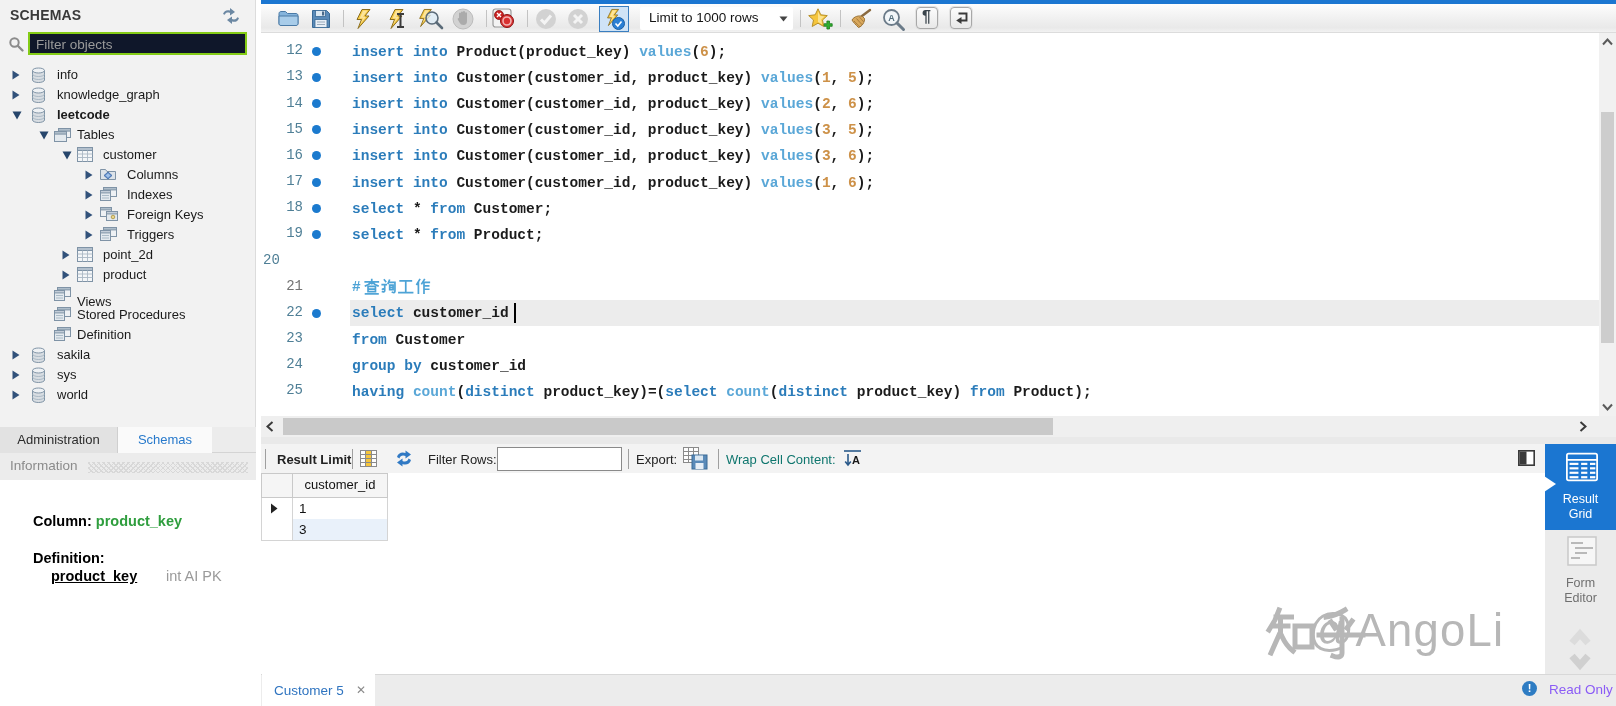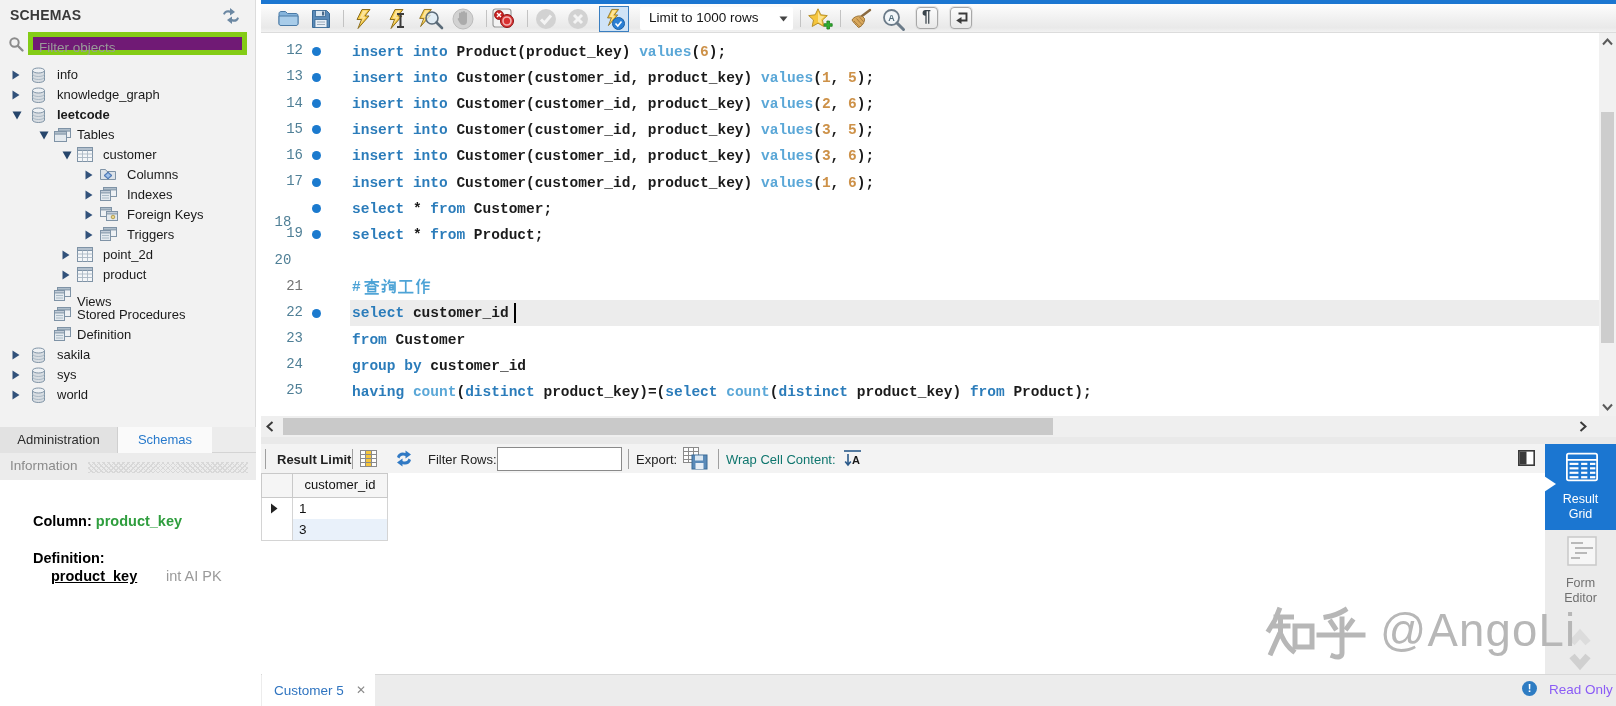--- a/index.html
+++ b/index.html
@@ -14,21 +14,21 @@
 <div class="abs" style="left:0;top:0;width:256px;height:427px;background:#f2f2f2;border-right:1px solid #dcdcdc;"></div>
 <div class="abs" style="left:10px;top:7px;font-size:14px;font-weight:bold;color:#393939;letter-spacing:0.2px;">SCHEMAS</div>
 <svg style="left:221px;top:8px;" width="20" height="16" viewBox="0 0 20 16">
 <path d="M2 6 C3 2.5 6 1.5 9 2.5 L9 0 L14 4 L9 7.5 L9 5 C7 4.2 4.5 4.5 3.8 6.8 Z" fill="#6c88a3"></path>
 <path d="M18 10 C17 13.5 14 14.5 11 13.5 L11 16 L6 12 L11 8.5 L11 11 C13 11.8 15.5 11.5 16.2 9.2 Z" fill="#6c88a3"></path>
 </svg>
 <svg style="left:8px;top:36px;" width="16" height="16" viewBox="0 0 16 16">
 <circle cx="6.5" cy="6.5" r="4.2" fill="none" stroke="#8b8b8b" stroke-width="2"></circle>
 <line x1="10" y1="10" x2="14.5" y2="14.5" stroke="#8b8b8b" stroke-width="2.4" stroke-linecap="round"></line>
 </svg>
-<div class="abs" style="left:28px;top:32px;width:219px;height:23px;background:#701a75;border:5px solid #84cc16;color:#9a9a9a;font-size:13.5px;line-height:21px;padding-left:6px;">Filter objects</div>
+<div class="abs" style="left:28px;top:32px;width:219px;height:23px;background:#0f172a;border:2px solid #84cc16;color:#9a9a9a;font-size:13.5px;line-height:21px;padding-left:6px;">Filter objects</div>
 <svg style="left:12px;top:70px;" width="8" height="10" viewBox="0 0 8 10">
     <path d="M0.5 0.5 L7.5 5 L0.5 9.5 Z" fill="#31517a"></path>
   </svg>
 <svg style="left:30px;top:67px;" width="17" height="16" viewBox="0 0 17 16">
 <path d="M2.5 3.5 L14.5 3.5 L14.5 13 A6 2.5 0 0 1 2.5 13 Z" fill="#d8dde2" stroke="#8195a7" stroke-width="1"></path>
 <ellipse cx="8.5" cy="3.5" rx="6" ry="2.5" fill="#eef1f4" stroke="#8195a7" stroke-width="1"></ellipse>
 <path d="M2.5 7 A6 2.5 0 0 0 14.5 7" fill="none" stroke="#9daebc" stroke-width="0.8"></path>
 <path d="M2.5 10 A6 2.5 0 0 0 14.5 10" fill="none" stroke="#9daebc" stroke-width="0.8"></path>
 </svg>
 <div class="abs" style="left:57px;top:65px;height:20px;line-height:20px;font-size:13px;color:#1a1a1a;font-weight:normal;white-space:nowrap;">info</div>
@@ -320,27 +320,27 @@
 <div class="abs" style="left:352px;top:96.0px;font-family:'Liberation Mono',monospace;font-size:14.5px;font-weight:bold;color:#1b1b1b;white-space:pre;"><span style="color:#2b7cba;">insert into</span> Customer(customer_id, product_key) <span style="color:#5aa7d7;">values</span>(<span style="color:#cd9148;">2</span>, <span style="color:#cd9148;">6</span>);</div>
 <div class="abs" style="left:263px;top:120.6px;width:40px;text-align:right;font-family:'Liberation Mono',monospace;font-size:14px;color:#4f7f96;">15</div>
 <div class="abs" style="left:311.5px;top:125.2px;width:9px;height:9px;border-radius:50%;background:#1b7ace;"></div>
 <div class="abs" style="left:352px;top:122.1px;font-family:'Liberation Mono',monospace;font-size:14.5px;font-weight:bold;color:#1b1b1b;white-space:pre;"><span style="color:#2b7cba;">insert into</span> Customer(customer_id, product_key) <span style="color:#5aa7d7;">values</span>(<span style="color:#cd9148;">3</span>, <span style="color:#cd9148;">5</span>);</div>
 <div class="abs" style="left:263px;top:146.8px;width:40px;text-align:right;font-family:'Liberation Mono',monospace;font-size:14px;color:#4f7f96;">16</div>
 <div class="abs" style="left:311.5px;top:151.4px;width:9px;height:9px;border-radius:50%;background:#1b7ace;"></div>
 <div class="abs" style="left:352px;top:148.3px;font-family:'Liberation Mono',monospace;font-size:14.5px;font-weight:bold;color:#1b1b1b;white-space:pre;"><span style="color:#2b7cba;">insert into</span> Customer(customer_id, product_key) <span style="color:#5aa7d7;">values</span>(<span style="color:#cd9148;">3</span>, <span style="color:#cd9148;">6</span>);</div>
 <div class="abs" style="left:263px;top:173.0px;width:40px;text-align:right;font-family:'Liberation Mono',monospace;font-size:14px;color:#4f7f96;">17</div>
 <div class="abs" style="left:311.5px;top:177.6px;width:9px;height:9px;border-radius:50%;background:#1b7ace;"></div>
 <div class="abs" style="left:352px;top:174.5px;font-family:'Liberation Mono',monospace;font-size:14.5px;font-weight:bold;color:#1b1b1b;white-space:pre;"><span style="color:#2b7cba;">insert into</span> Customer(customer_id, product_key) <span style="color:#5aa7d7;">values</span>(<span style="color:#cd9148;">1</span>, <span style="color:#cd9148;">6</span>);</div>
-<div class="abs" style="left:263px;top:199.2px;width:40px;text-align:center;font-family:'Liberation Mono',monospace;font-size:14px;color:#4f7f96;margin-top:15px;">18</div>
+<div class="abs" style="left:263px;top:199.2px;width:40px;text-align:right;font-family:'Liberation Mono',monospace;font-size:14px;color:#4f7f96;">18</div>
 <div class="abs" style="left:311.5px;top:203.8px;width:9px;height:9px;border-radius:50%;background:#1b7ace;"></div>
 <div class="abs" style="left:352px;top:200.7px;font-family:'Liberation Mono',monospace;font-size:14.5px;font-weight:bold;color:#1b1b1b;white-space:pre;"><span style="color:#2b7cba;">select</span> * <span style="color:#2b7cba;">from</span> Customer;</div>
 <div class="abs" style="left:263px;top:225.4px;width:40px;text-align:right;font-family:'Liberation Mono',monospace;font-size:14px;color:#4f7f96;">19</div>
 <div class="abs" style="left:311.5px;top:230.0px;width:9px;height:9px;border-radius:50%;background:#1b7ace;"></div>
 <div class="abs" style="left:352px;top:226.9px;font-family:'Liberation Mono',monospace;font-size:14.5px;font-weight:bold;color:#1b1b1b;white-space:pre;"><span style="color:#2b7cba;">select</span> * <span style="color:#2b7cba;">from</span> Product;</div>
-<div class="abs" style="left:263px;top:251.5px;width:40px;text-align:center;font-family:'Liberation Mono',monospace;font-size:14px;color:#4f7f96;">20</div>
+<div class="abs" style="left:263px;top:251.5px;width:40px;text-align:left;font-family:'Liberation Mono',monospace;font-size:14px;color:#4f7f96;">20</div>
 <div class="abs" style="left:263px;top:277.7px;width:40px;text-align:right;font-family:'Liberation Mono',monospace;font-size:14px;color:#737373;">21</div>
 <div class="abs" style="left:352px;top:279.2px;font-family:'Liberation Mono',monospace;font-size:14.5px;font-weight:bold;color:#4da3d6;">#</div>
 <svg style="left:363px;top:278.02px;" width="70" height="17" viewBox="0 0 70 17">
     <g transform="translate(1,1) scale(0.155)" stroke="#4da3d6" stroke-width="11" fill="none" stroke-linecap="square">
 <path d="M8 18 L92 18 M50 4 L50 30 M46 20 C36 32 22 40 10 44 M54 20 C64 32 78 40 90 44"></path>
 <path d="M26 48 L74 48 L74 82 L26 82 Z M26 65 L74 65"></path>
 <path d="M10 96 L90 96"></path>
 </g>
     <g transform="translate(18,1) scale(0.155)" stroke="#4da3d6" stroke-width="11" fill="none" stroke-linecap="square">
 <path d="M22 6 L30 16 M8 36 L34 36 M24 36 L24 74 C24 82 18 84 10 82 M24 56 L10 66"></path>
@@ -430,21 +430,21 @@
 <div class="abs" style="left:292px;top:477px;width:96px;text-align:center;font-size:13px;color:#111;">customer_id</div>
 <div class="abs" style="left:261px;top:498px;width:32px;height:22px;background:#fff;border:1px solid #d4d4d4;border-top:none;"></div>
 <div class="abs" style="left:292px;top:498px;width:96px;height:22px;background:#fff;border:1px solid #d4d4d4;border-top:none;"></div>
 <svg style="left:270px;top:503px;" width="8" height="11" viewBox="0 0 8 11">
     <path d="M1 0.5 L7.5 5.5 L1 10.5 Z" fill="#222"></path>
   </svg>
 <div class="abs" style="left:299px;top:501px;font-size:13.5px;color:#111;">1</div>
 <div class="abs" style="left:261px;top:519px;width:32px;height:22px;background:#fff;border:1px solid #d4d4d4;border-top:none;"></div>
 <div class="abs" style="left:292px;top:519px;width:96px;height:22px;background:#e9f1fa;border:1px solid #d4d4d4;border-top:none;"></div>
 <div class="abs" style="left:299px;top:522px;font-size:13.5px;color:#111;">3</div>
-<div class="abs" style="left:1380px;top:605px;font-size:45.5px;color:#b7b7b7;font-family:'Liberation Sans';letter-spacing:1.2px;z-index:6;">@AngoLi</div>
+<div class="abs" style="left:1308px;top:605px;font-size:45.5px;color:#b7b7b7;font-family:'Liberation Sans';letter-spacing:1.2px;z-index:6;">@AngoLi</div>
 <svg style="left:1264px;top:609px;z-index:6;" width="100" height="52" viewBox="0 0 100 52">
     <g transform="translate(0,0) scale(0.5)" stroke="#b7b7b7" stroke-width="10" fill="none" stroke-linecap="square">
 <path d="M30 2 L22 22 L10 42 M24 16 L55 16 M18 34 L48 34 M33 18 L33 52 M30 52 L14 88 M36 55 C42 68 50 78 58 84"></path>
 <path d="M62 34 L96 34 L96 76 L62 76 Z M62 34 L62 76"></path>
 </g>
     <g transform="translate(52,0) scale(0.5)" stroke="#b7b7b7" stroke-width="10" fill="none" stroke-linecap="square">
 <path d="M58 2 C45 10 32 14 20 16"></path>
 <path d="M30 26 L38 38 M72 24 L62 38"></path>
 <path d="M6 52 L94 52"></path>
 <path d="M52 20 L52 88 C52 96 44 98 34 94"></path>

